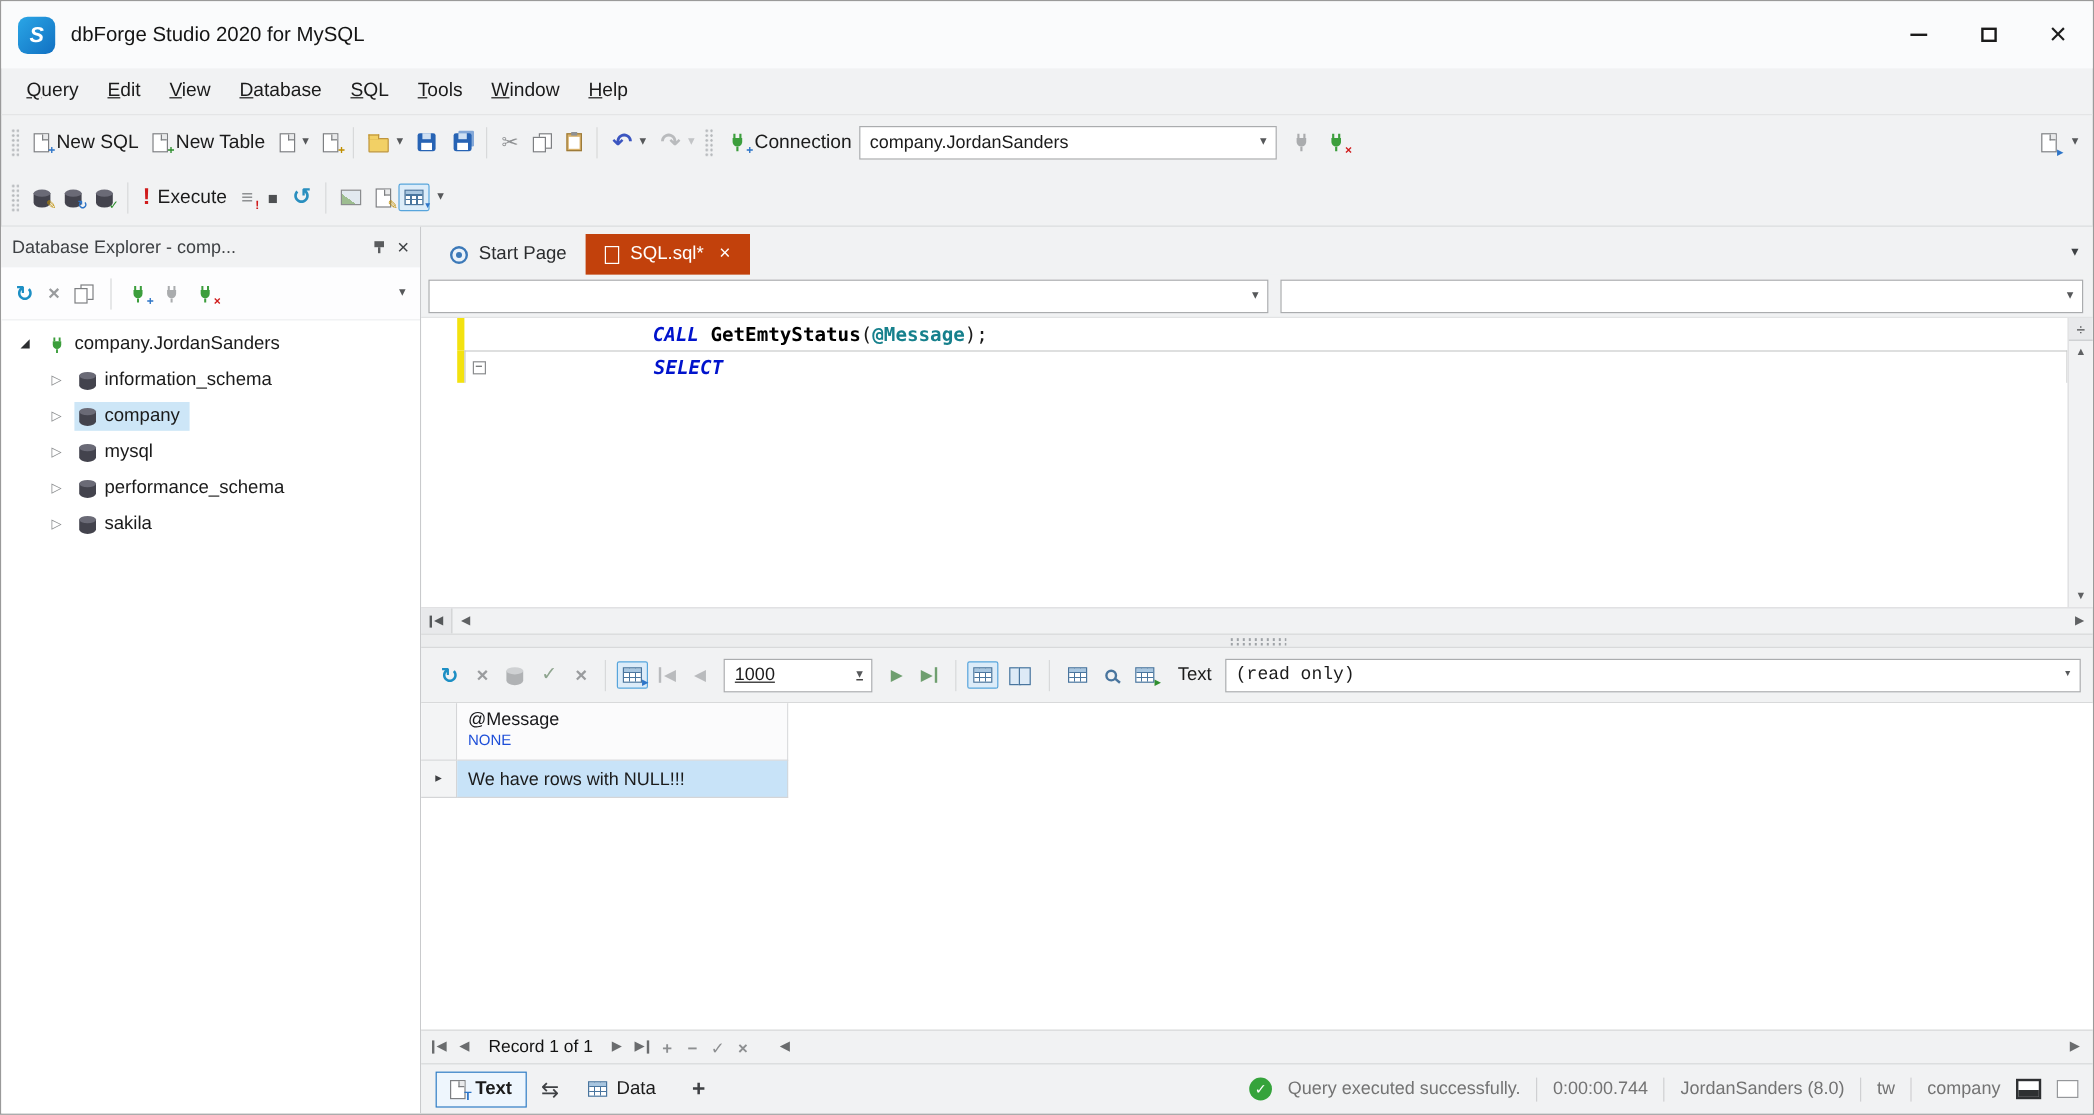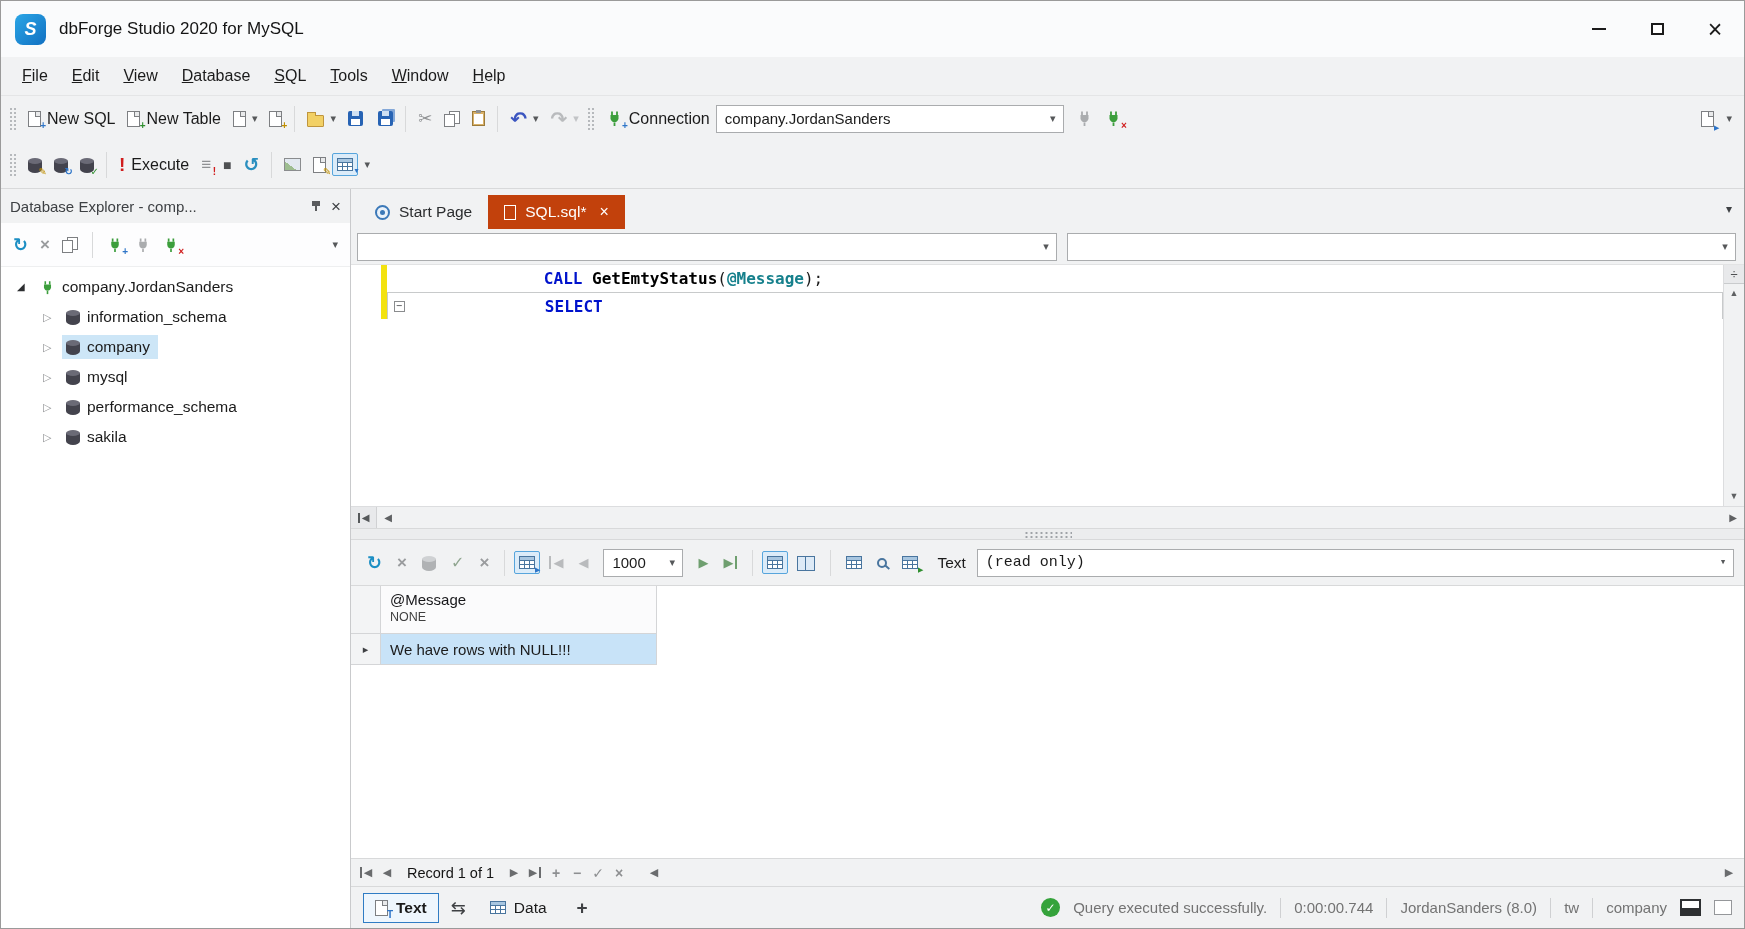--- a/index.html
+++ b/index.html
@@ -139,21 +139,21 @@
   .gut-change { width:6px; flex:0 0 auto; }
   .gut-change.changed { background:#f3e20f; }
   .row-body { flex:1; display:flex; align-items:center; min-width:0; }
   .fold-col { width:22px; flex:0 0 auto; display:flex; align-items:center; justify-content:center; }
   .fold-box { width:11px; height:11px; border:1px solid #8a8c8e; background:#fff; display:flex; align-items:center; justify-content:center; font-size:10px; color:#4e5052; line-height:1; }
   .fold-end { width:7px; height:13px; border-left:1px solid #a2a4a6; border-bottom:1px solid #a2a4a6; margin-bottom:6px; }
   .box-mid { border:1px solid #c8cacb; border-bottom:none; }
   .box-end { border:1px solid #c8cacb; border-top:none; }
   .current-line { background:#e6f0fb; }
   .code-text { white-space:pre; }
-  .kw { color:#0013cc; font-weight:bold; }
+  .kw { color:#0013cc; font-weight:bold;font-style:italic; }
   .ident { color:#000; font-weight:bold; }
   .var { color:#16808c; font-weight:bold; }
   .cursor { display:inline-block; width:2px; height:19px; background:#000; margin-left:1px; vertical-align:middle; }
   .code-fill { flex:1; }
 
   .vscroll { width:21px; flex:0 0 auto; background:#f1f2f3; border-left:1px solid #dcdddf; display:flex; flex-direction:column; }
   .vs-split { height:19px; border-bottom:1px solid #c9cbcd; background:#e8e9eb; display:flex; align-items:center; justify-content:center; font-size:13px; color:#4e5052; }
   .vs-btn { height:19px; display:flex; align-items:center; justify-content:center; font-size:9px; color:#5f6163; }
   .vs-track { flex:1; }
 
@@ -165,31 +165,31 @@
   .bar-r { border-right:2px solid currentColor; padding-right:2px; }
 
   .vsplitter { height:12px; background:#ecedee; border-top:1px solid #d8d9da; border-bottom:1px solid #d8d9da; display:flex; align-items:center; justify-content:center; flex:0 0 auto; }
   .split-dots { width:48px; height:7px; background-image:radial-gradient(#9fa3a7 1.1px, transparent 1.25px); background-size:5px 4px; }
 
   
   .toolbar3 { height:46px; background:#f1f2f3; border-bottom:1px solid #d8d9da; display:flex; align-items:center; gap:3px; padding:0 10px; flex:0 0 auto; }
   .tool-box { border:1px solid #57a5dc; background:#dcecf9; padding:4px; border-radius:2px; display:inline-flex; align-items:center; justify-content:center; }
   .pgarrow { font-size:13px; }
   .green-arrow { color:#6f9f6f; }
-  .page-combo { width:80px; margin:0 6px; }
+  .page-combo { width:124px; margin:0 6px;text-decoration:underline; }
   .mode-combo { flex:1; margin-left:8px;font-family:Liberation Mono, monospace; }
   .tlabel { font-size:15.5px; margin-left:10px; white-space:nowrap; }
 
   
   .grid-area { height:272px; background:#fff; display:flex; flex-direction:column; flex:0 0 auto; }
   .grid-header { display:flex; height:48px; flex:0 0 auto; }
   .gh-corner { width:30px; background:#f3f4f5; border-right:1px solid #d4d5d7; border-bottom:1px solid #d4d5d7; }
   .gh-cell { width:276px; background:#fbfbfc; border-right:1px solid #d4d5d7; border-bottom:1px solid #d4d5d7; padding:5px 9px; }
   .gh-name { font-size:15px; color:#17171a; }
-  .gh-type { font-size:12.5px; color:#404040; margin-top:2px; }
+  .gh-type { font-size:12.5px; color:#1d4ed8; margin-top:2px; }
   .grid-row { display:flex; height:31px; flex:0 0 auto; }
   .gr-marker { width:30px; background:#f3f4f5; border-right:1px solid #d4d5d7; border-bottom:1px solid #d4d5d7; display:flex; align-items:center; justify-content:center; font-size:11px; color:#3f4144; }
   .gr-cell { width:276px; background:#c8e3f8; border-right:1px solid #d4d5d7; border-bottom:1px solid #d4d5d7; display:flex; align-items:center; padding:0 9px; font-size:15px; white-space:nowrap; }
   .grid-fill { flex:1; background:#fff; }
 
   
   .recnav { height:28px; background:#f1f2f3; border-top:1px solid #d8d9da; display:flex; align-items:center; gap:7px; padding:0 8px; color:#6a6c6e; font-size:13px; flex:0 0 auto; }
   .rn-btn { display:inline-flex; align-items:center; justify-content:center; min-width:14px; }
   .rn-label { color:#131313; font-size:14.5px; margin:0 6px; white-space:nowrap; }
   .rn-edit { font-size:14px; color:#8d8f91; font-weight:bold; }
@@ -225,21 +225,21 @@
     <div class="win-btn">
         <span class="win-max-glyph"></span>
       </div>
     <div class="win-btn">
         <span class="win-close-glyph glyph">×</span>
       </div>
   </div>
 </div>
 
 <div class="menubar">
-  <div class="menu-item">File</div>
+  <div class="menu-item">Query</div>
   <div class="menu-item">Edit</div>
   <div class="menu-item">View</div>
   <div class="menu-item">Database</div>
   <div class="menu-item">SQL</div>
   <div class="menu-item">Tools</div>
   <div class="menu-item">Window</div>
   <div class="menu-item">Help</div>
 </div>
 
 <div class="toolbar toolbar1">

